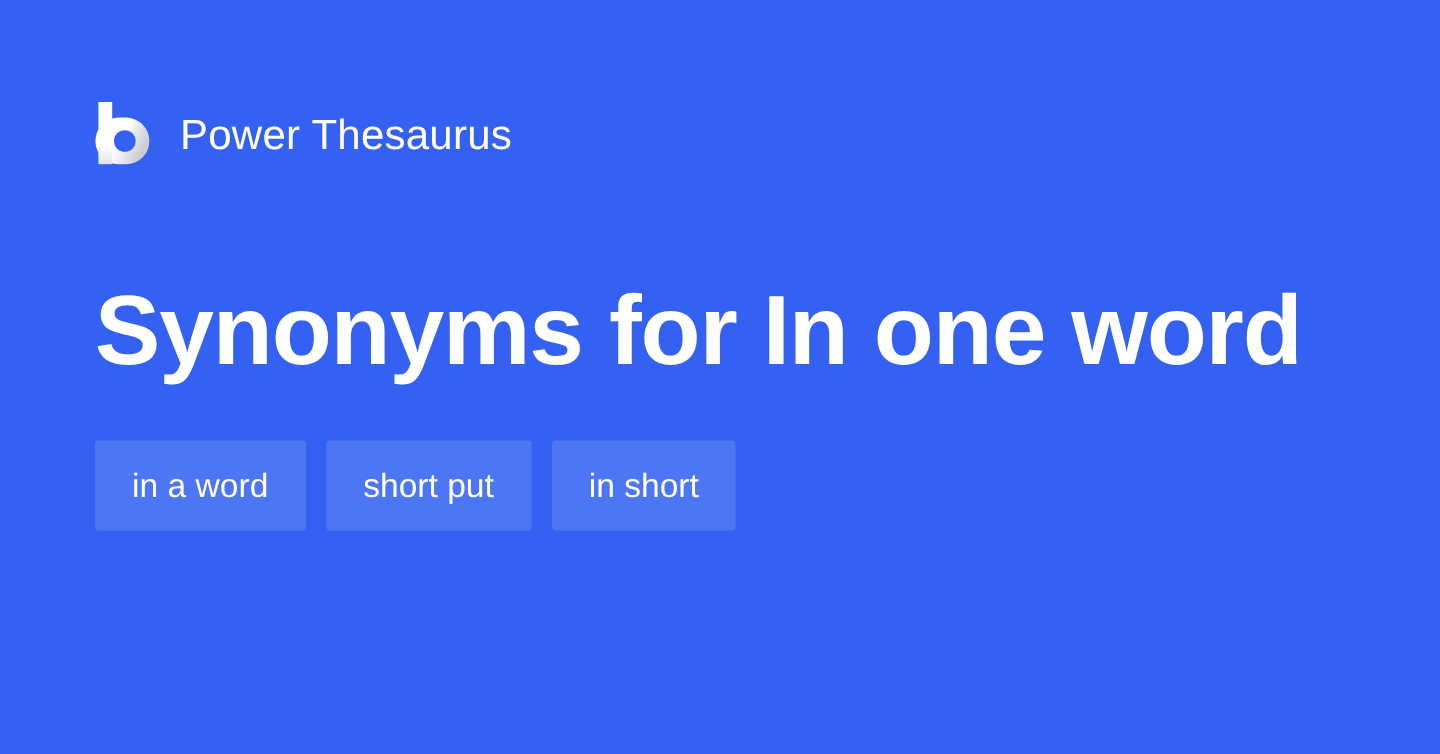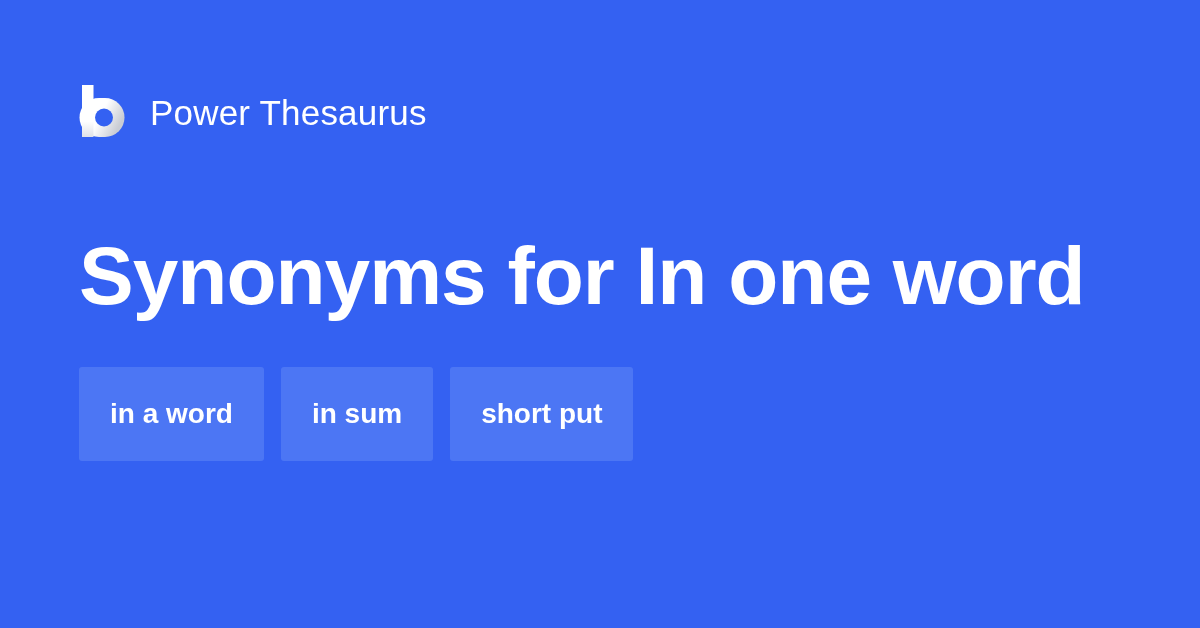--- a/index.html
+++ b/index.html
@@ -73,30 +73,30 @@
     position: absolute;
     left: 79px;
     top: 367px;
     width: 1060px;
     display: flex;
     flex-wrap: wrap;
     gap: 20px 17px;
   }
 
   .chip {
-    height: 94px;
+    height: 75px;
     padding: 0 31px;
     background: #4c76f4;
     border-radius: 3px;
     display: flex;
     align-items: center;
     justify-content: center;
     color: #ffffff;
     font-size: 28px;
-    font-weight: 700;
+    font-weight: 400;
     line-height: 1;
     white-space: nowrap;
   }
 </style>
 </head>
 <body>
 
 <div class="card">
 
   <div class="brand">
@@ -119,17 +119,17 @@
 
       <rect x="3" y="0" width="11.5" height="52" fill="url(#stemGrad)"></rect>
     </svg>
     <span class="brand-name">Power Thesaurus</span>
   </div>
 
   <h1 class="headline">Synonyms for In one word</h1>
 
   <div class="chips">
     <span class="chip">in a word</span>
-    <span class="chip">in sum</span>
     <span class="chip">short put</span>
+    <span class="chip">in short</span>
   </div>
 
 </div>
 
 </body></html>

